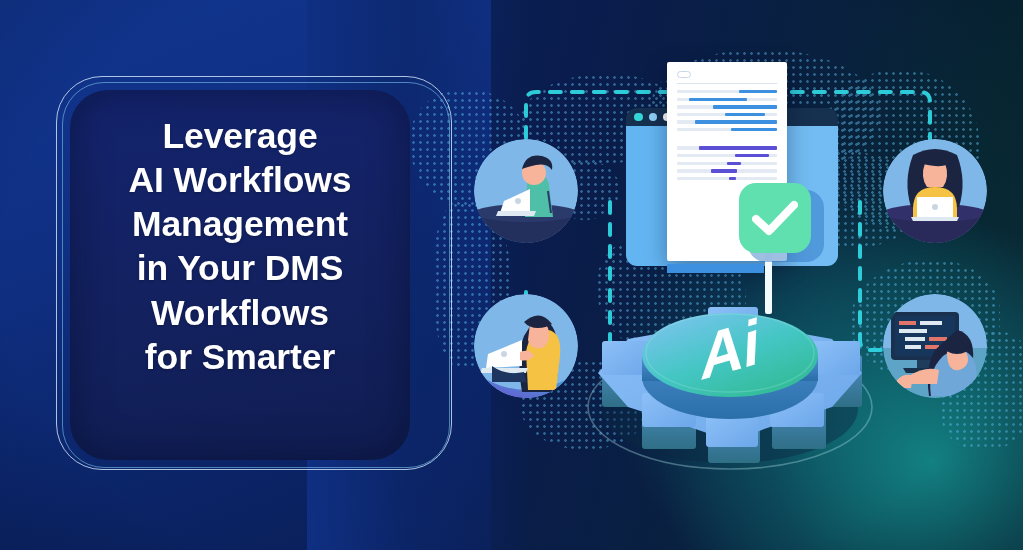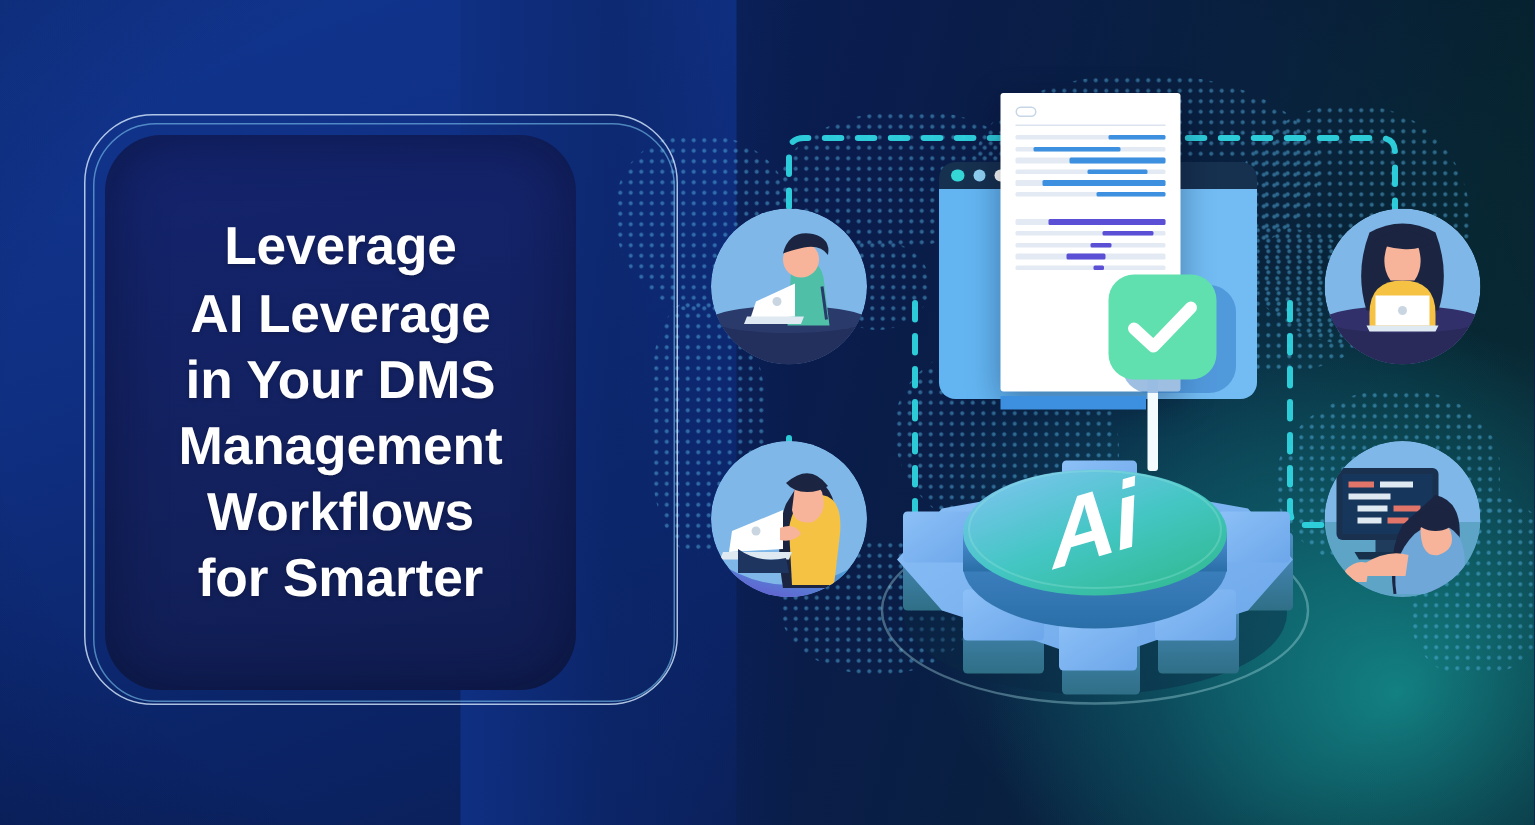--- a/index.html
+++ b/index.html
@@ -27,24 +27,24 @@
   .worldmap{position:absolute;left:400px;top:30px;width:640px;height:470px;opacity:.55;}
   .dotblob{position:absolute;
     background-image:radial-gradient(circle, rgba(90,185,235,.85) 1.05px, rgba(0,0,0,0) 1.6px);
     background-size:7px 7px;}
 
   
   .card-outer{position:absolute;left:56px;top:76px;width:396px;height:394px;
     border:1.3px solid rgba(215,235,255,.80);border-radius:46px;}
   .card-outer.second{left:62px;top:82px;width:388px;height:386px;
     border-color:rgba(120,190,235,.62);border-radius:42px;}
-  .card{position:absolute;left:70px;top:90px;width:314px;height:370px;
+  .card{position:absolute;left:70px;top:90px;width:340px;height:370px;
     border-radius:38px;
     background:linear-gradient(170deg,#14246e 0%,#13215f 55%,#101d52 100%);
-    display:flex;align-items:center;justify-content:center;
+    display:flex;justify-content:center;
     box-shadow:0 0 40px rgba(2,8,30,.45) inset;}
   .headline{color:#fff;font-size:35.5px;line-height:1.245;font-weight:bold;
     text-align:center;letter-spacing:-.1px;padding:0 12px;
     text-shadow:0 1px 3px rgba(0,0,0,.25);}
   .headline span{display:block;white-space:nowrap;}
 
   
   .dashes{position:absolute;left:440px;top:40px;width:580px;height:420px;}
 
   
@@ -331,21 +331,21 @@
       <path d="M26 82 q16 -10 30 -6 l-2 14 h-30 Z" fill="#f8b49a"></path>
       <path d="M14 86 q8 -8 16 -4 l-2 12 h-16 Z" fill="#f8b49a"></path>
     </svg>
   </div>
 
   <div class="card-outer"></div>
   <div class="card-outer second"></div>
   <div class="card">
     <h1 class="headline">
       <span>Leverage</span>
-      <span>AI Leverage</span>
+      <span>AI Workflows</span>
+      <span>Management</span>
       <span>in Your DMS</span>
-      <span>Management</span>
       <span>Workflows</span>
       <span>for Smarter</span>
     </h1>
   </div>
 
 </div>
 
 </body></html>

